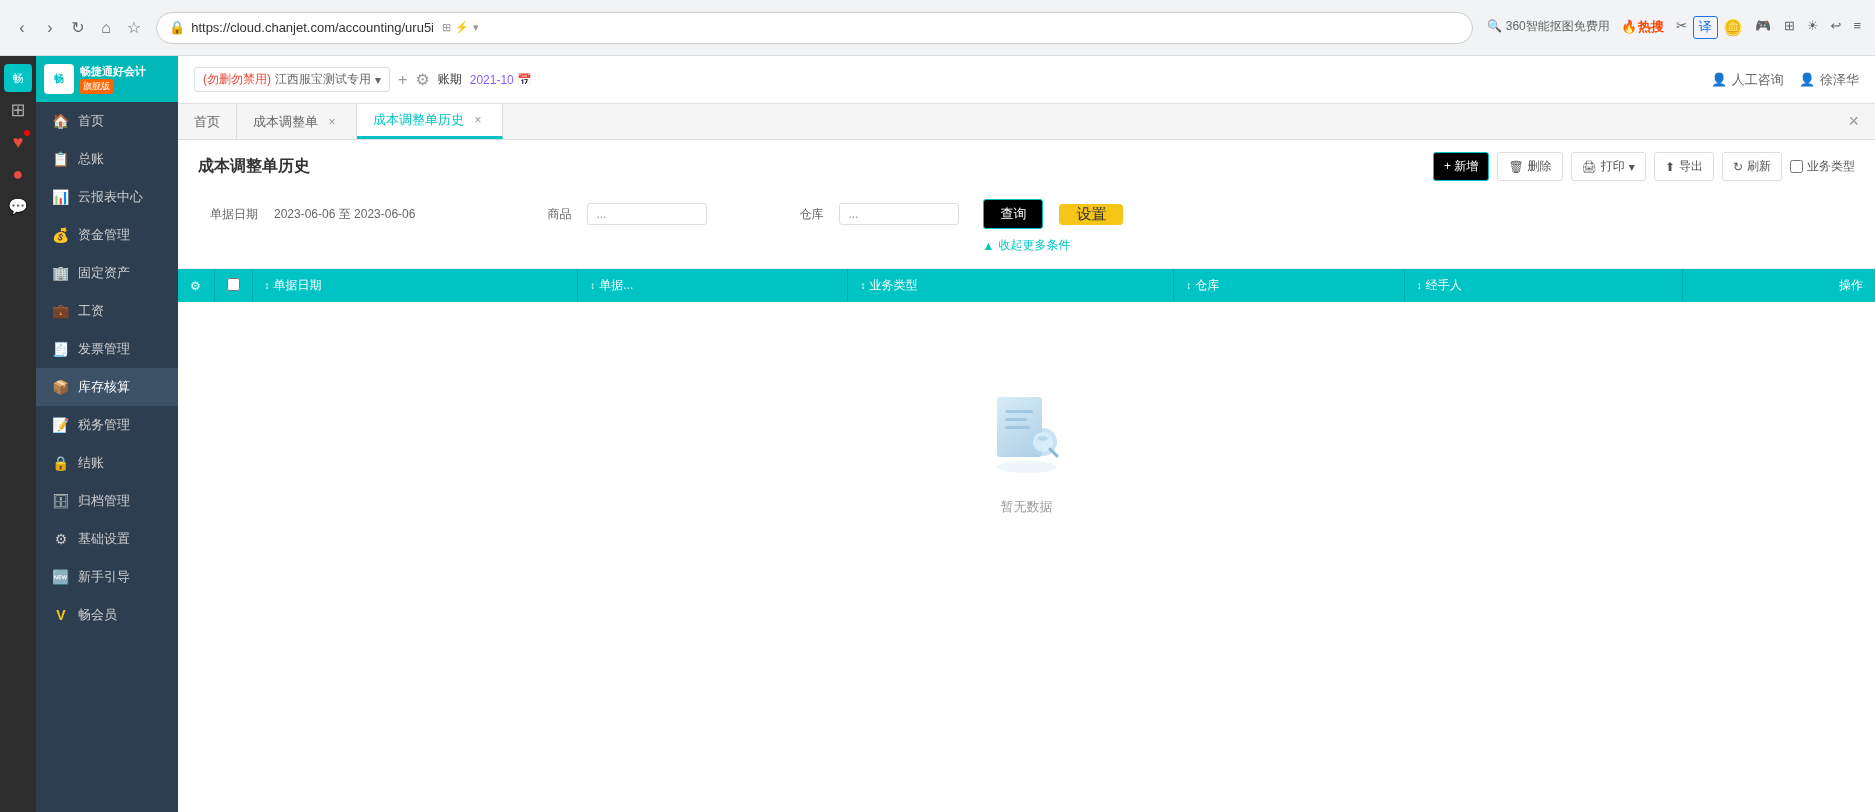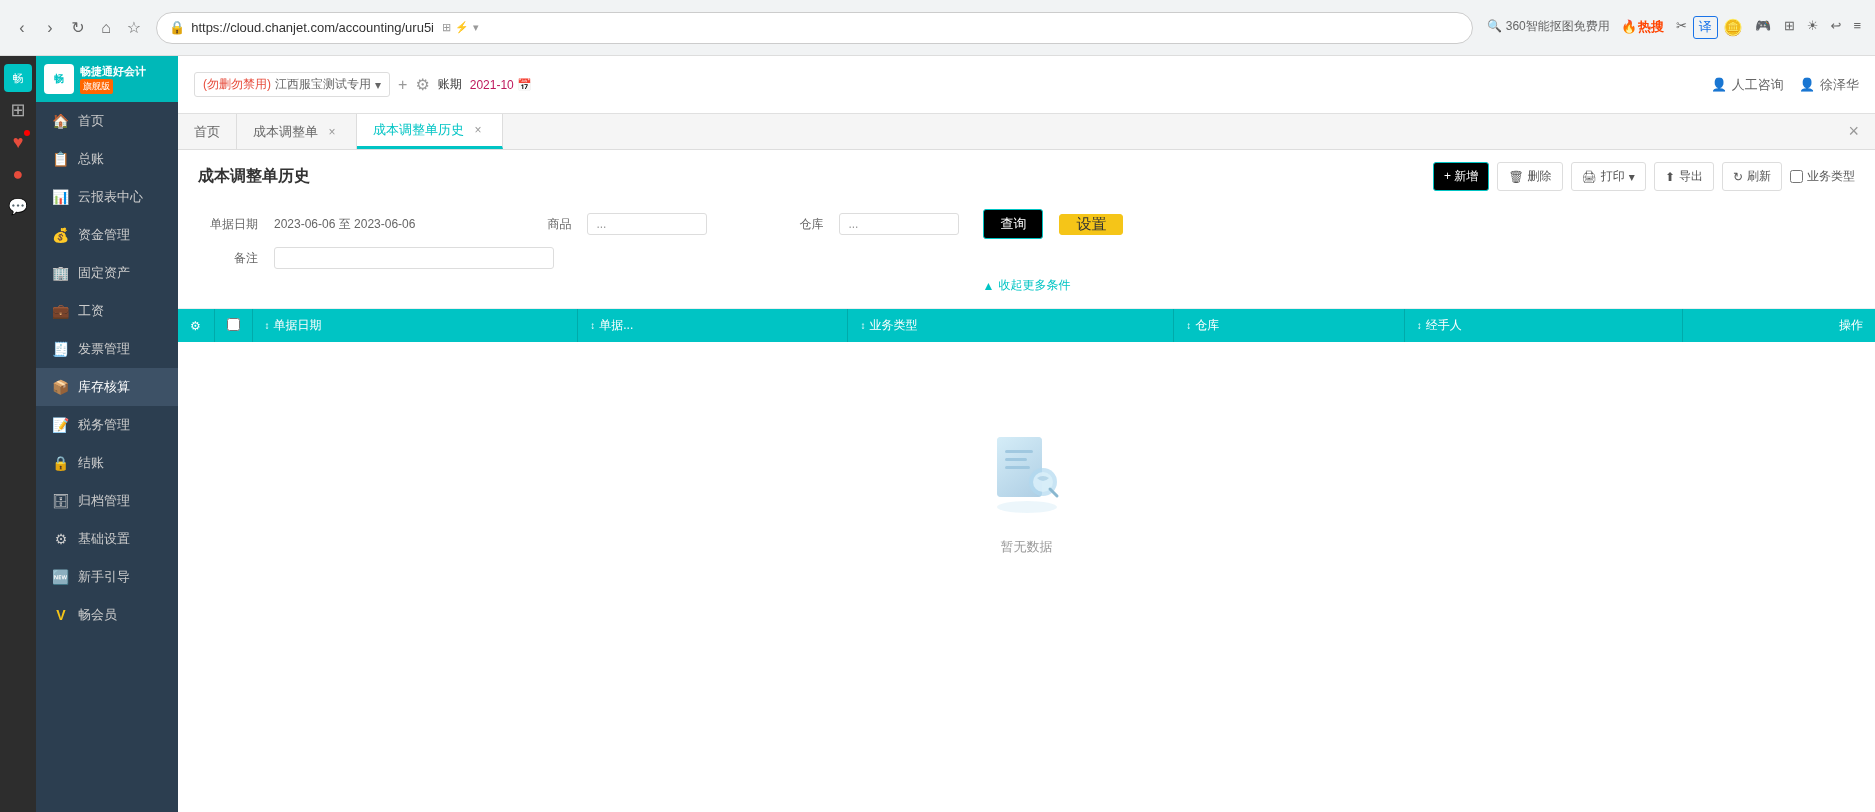--- a/index.html
+++ b/index.html
@@ -29,21 +29,21 @@
     .sidebar-logo { background: #00b8b8; padding: 8px; display: flex; align-items: center; gap: 6px; cursor: pointer; }
     .sidebar-logo-badge { background: #ff6600; color: white; font-size: 9px; padding: 1px 3px; border-radius: 2px; }
     .sidebar-item { display: flex; align-items: center; gap: 8px; padding: 10px 16px; color: #ccc; cursor: pointer; font-size: 13px; }
     .sidebar-item.active { background: #3d5166; color: white; }
     .sidebar-item-icon { font-size: 14px; width: 18px; text-align: center; }
 
     
     .main-content { flex: 1; display: flex; flex-direction: column; overflow: hidden; background: #fff; }
 
     
-    .top-bar { height: 58px; background: #fff; border-bottom: 1px solid #e0e0e0; display: flex; align-items: center; padding: 0 16px; gap: 16px; flex-shrink: 0; }
+    .top-bar { height: 48px; background: #fff; border-bottom: 1px solid #e0e0e0; display: flex; align-items: center; padding: 0 16px; gap: 16px; flex-shrink: 0; }
     .top-bar-left { display: flex; align-items: center; gap: 8px; font-size: 12px; color: #666; }
     .account-selector { display: flex; align-items: center; gap: 4px; cursor: pointer; border: 1px solid #ddd; padding: 3px 8px; border-radius: 3px; font-size: 12px; }
     .period-info { display: flex; align-items: center; gap: 4px; font-size: 12px; color: #333; }
     .top-bar-right { margin-left: auto; display: flex; align-items: center; gap: 16px; font-size: 13px; color: #666; }
     .user-info { display: flex; align-items: center; gap: 4px; cursor: pointer; }
 
     
     .tab-bar { display: flex; align-items: center; height: 36px; background: #f5f5f5; border-bottom: 1px solid #ddd; flex-shrink: 0; padding: 0; }
     .tab { display: flex; align-items: center; gap: 6px; padding: 0 16px; height: 100%; cursor: pointer; font-size: 13px; color: #666; border-right: 1px solid #ddd; white-space: nowrap; }
     .tab.active { background: #fff; color: #00c4c4; border-bottom: 2px solid #00c4c4; }
@@ -205,21 +205,21 @@
       <div class="top-bar-left">
         <div class="account-selector">
           <span style="color:#e74c3c;">(勿删勿禁用)</span>
           <span>江西服宝测试专用</span>
           <span>▾</span>
         </div>
         <span style="cursor:pointer;color:#999;font-size:16px;">+</span>
         <span style="cursor:pointer;color:#999;font-size:16px;">⚙</span>
         <div class="period-info">
           <span>账期</span>
-          <span style="color:#be185d;margin-left:4px;">2021-10</span>
+          <span style="color:#8b5cf6;margin-left:4px;">2021-10</span>
           <span style="cursor:pointer;">📅</span>
         </div>
       </div>
       <div class="top-bar-right">
         <div class="user-info">
           <span>👤</span>
           <span>人工咨询</span>
         </div>
         <div class="user-info">
           <span>👤</span>
@@ -283,24 +283,20 @@
 
         <span class="filter-label" style="margin-left:40px;">仓库</span>
         <div class="filter-select">
           <span style="color:#999;flex:1;">...</span>
         </div>
 
         <button class="action-btn action-btn-primary" style="margin-left:8px;font-size:13px;padding:5px 16px;">查询</button>
         <button class="action-btn action-btn-yellow" style="font-size:15px;padding:0 16px;">设置</button>
       </div>
 
-      <div class="filter-row">
-        <span class="filter-label">备注</span>
-        <input class="filter-input" type="text" style="min-width: 280px;">
-      </div>
 
       <div class="collapse-btn">
         <span>▲</span>
         <span>收起更多条件</span>
       </div>
     </div>
 
     <div class="table-wrapper">
       <table class="data-table">
         <thead class="table-header">

